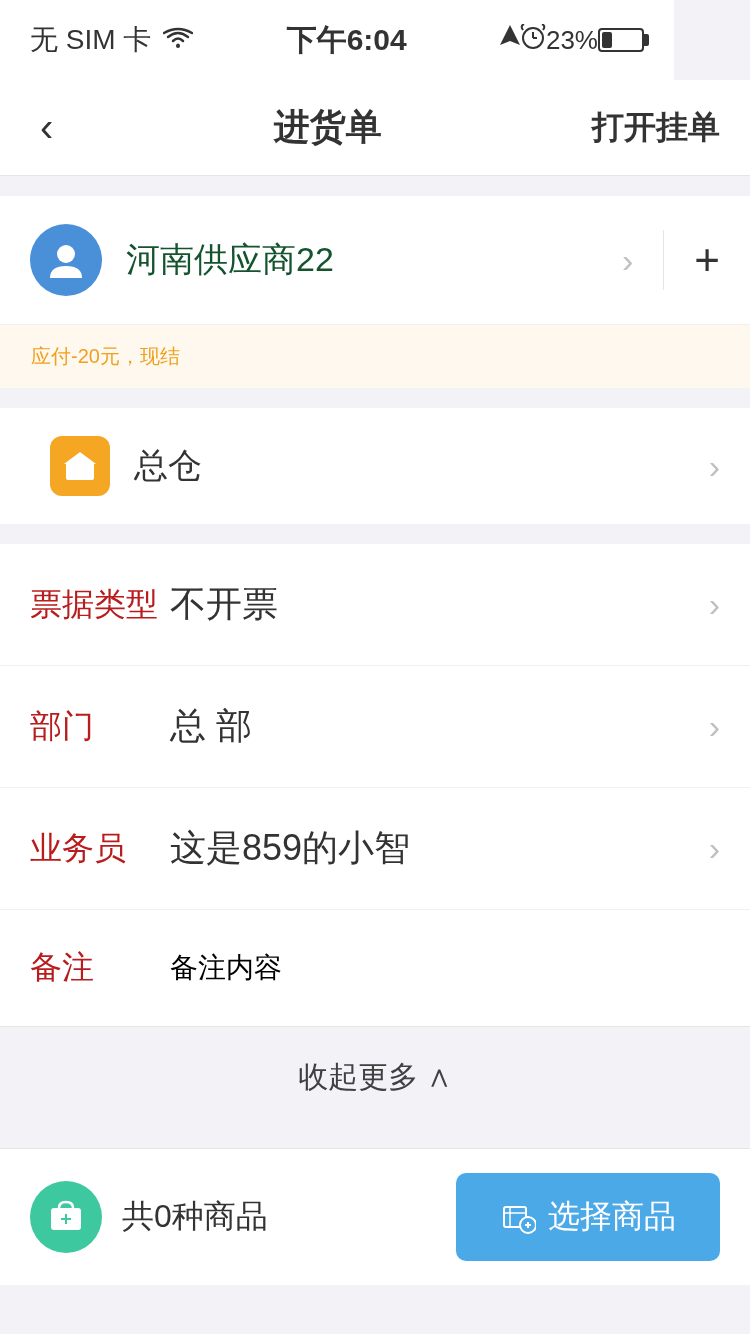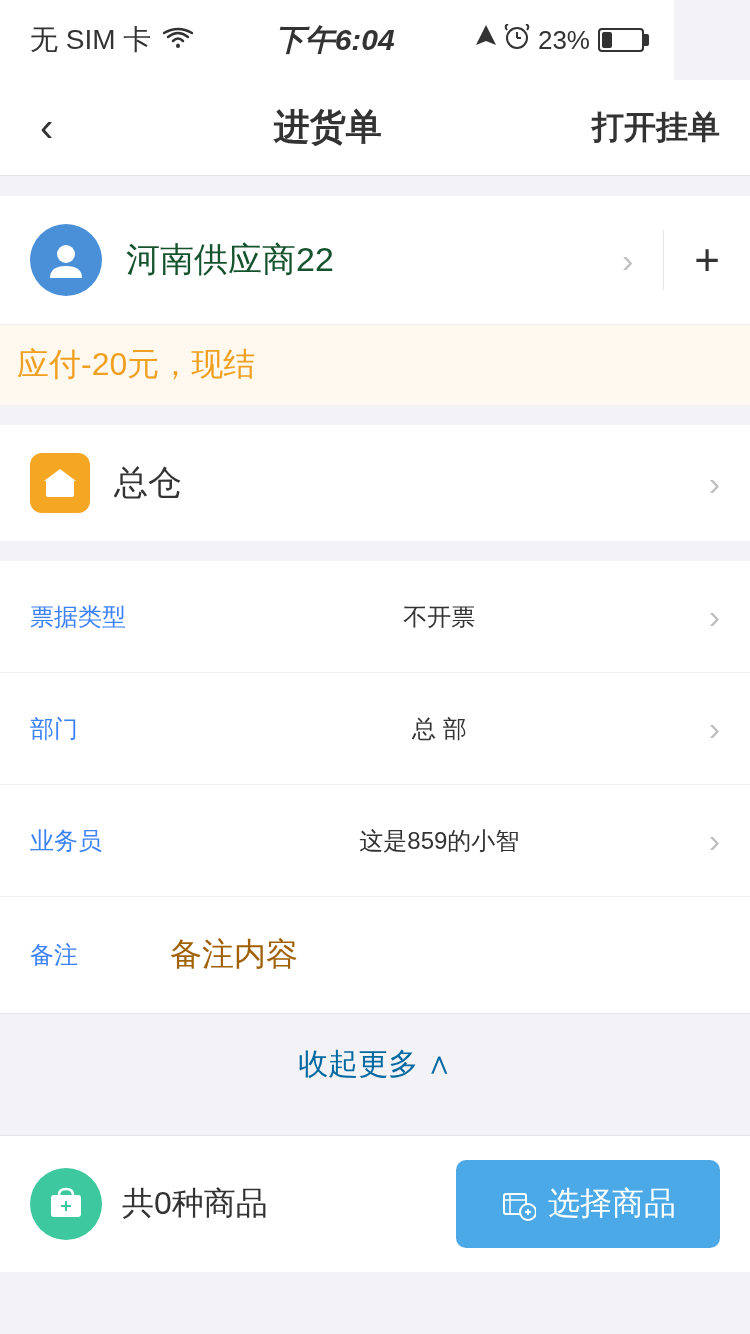--- a/index.html
+++ b/index.html
@@ -19,22 +19,22 @@
       height: 80px;
       background: #fff;
       display: flex;
       align-items: center;
       justify-content: space-between;
       padding: 0 30px;
       font-size: 28px;
       font-weight: 500;
     }
     .status-left { display: flex; align-items: center; gap: 12px; }
-    .status-center { font-size: 30px; font-weight: 600; font-style: italic; }
-    .status-right { display: flex; align-items: center; gap: 8px; font-size: 26px; }
+    .status-center { font-size: 30px; font-weight: 600; }
+    .status-right { display: flex; align-items: center; gap: 0; font-size: 26px; }
     .battery-icon {
       width: 46px; height: 24px; border: 2px solid #333; border-radius: 4px;
       position: relative; display: inline-block;
     }
     .battery-icon::after {
       content: ''; position: absolute; right: -7px; top: 50%; transform: translateY(-50%);
       width: 5px; height: 12px; background: #333; border-radius: 0 2px 2px 0;
     }
     .battery-fill {
       position: absolute; left: 2px; top: 2px; bottom: 2px;
@@ -116,31 +116,32 @@
     .plus-btn {
       font-size: 44px;
       color: #333;
       cursor: pointer;
       font-weight: 300;
     }
 
     
     .notice-bar {
       background: #fff8ee;
-      padding: 18px 17px;
-      font-size: 32px;
+      padding: 18px 31px;
+      font-size: 20px;
       color: #f0a020;
     }
 
     
     .warehouse-row {
       background: #fff;
       display: flex;
       align-items: center;
       padding: 28px 30px;
+      margin-left: 20px;
     }
     .warehouse-icon {
       width: 60px; height: 60px;
       border-radius: 12px;
       background: #f5a623;
       display: flex; align-items: center; justify-content: center;
       margin-right: 24px;
       flex-shrink: 0;
     }
     .warehouse-icon svg { width: 36px; height: 36px; }
@@ -153,44 +154,43 @@
     
     .form-row {
       background: #fff;
       display: flex;
       align-items: center;
       padding: 36px 30px;
       border-bottom: 1px solid #f0f0f0;
       min-height: 110px;
     }
     .form-label {
-      font-size: 24px;
-      color: #3b82f6;
+      font-size: 32px;
+      color: #b91c1c;
       width: 140px;
       flex-shrink: 0;
     }
     .form-value {
       flex: 1;
-      font-size: 24px;
-      color: #333;
-      text-align: center;
+      font-size: 36px;
+      color: #333;
     }
     .form-placeholder {
       flex: 1;
-      font-size: 32px;
-      color: #a16207;
+      font-size: 28px;
+      color: #000000;
     }
 
     
     .collapse-row {
       background: #f2f2f7;
       text-align: center;
       padding: 30px;
       font-size: 30px;
-      color: #0369a1;
+      color: #404040;
       border-top: 1px solid #e5e5e5;
     }
 
     
     .bottom-bar {
       background: #fff;
       display: flex;
       align-items: center;
       padding: 24px 30px;
       border-top: 1px solid #e5e5e5;

